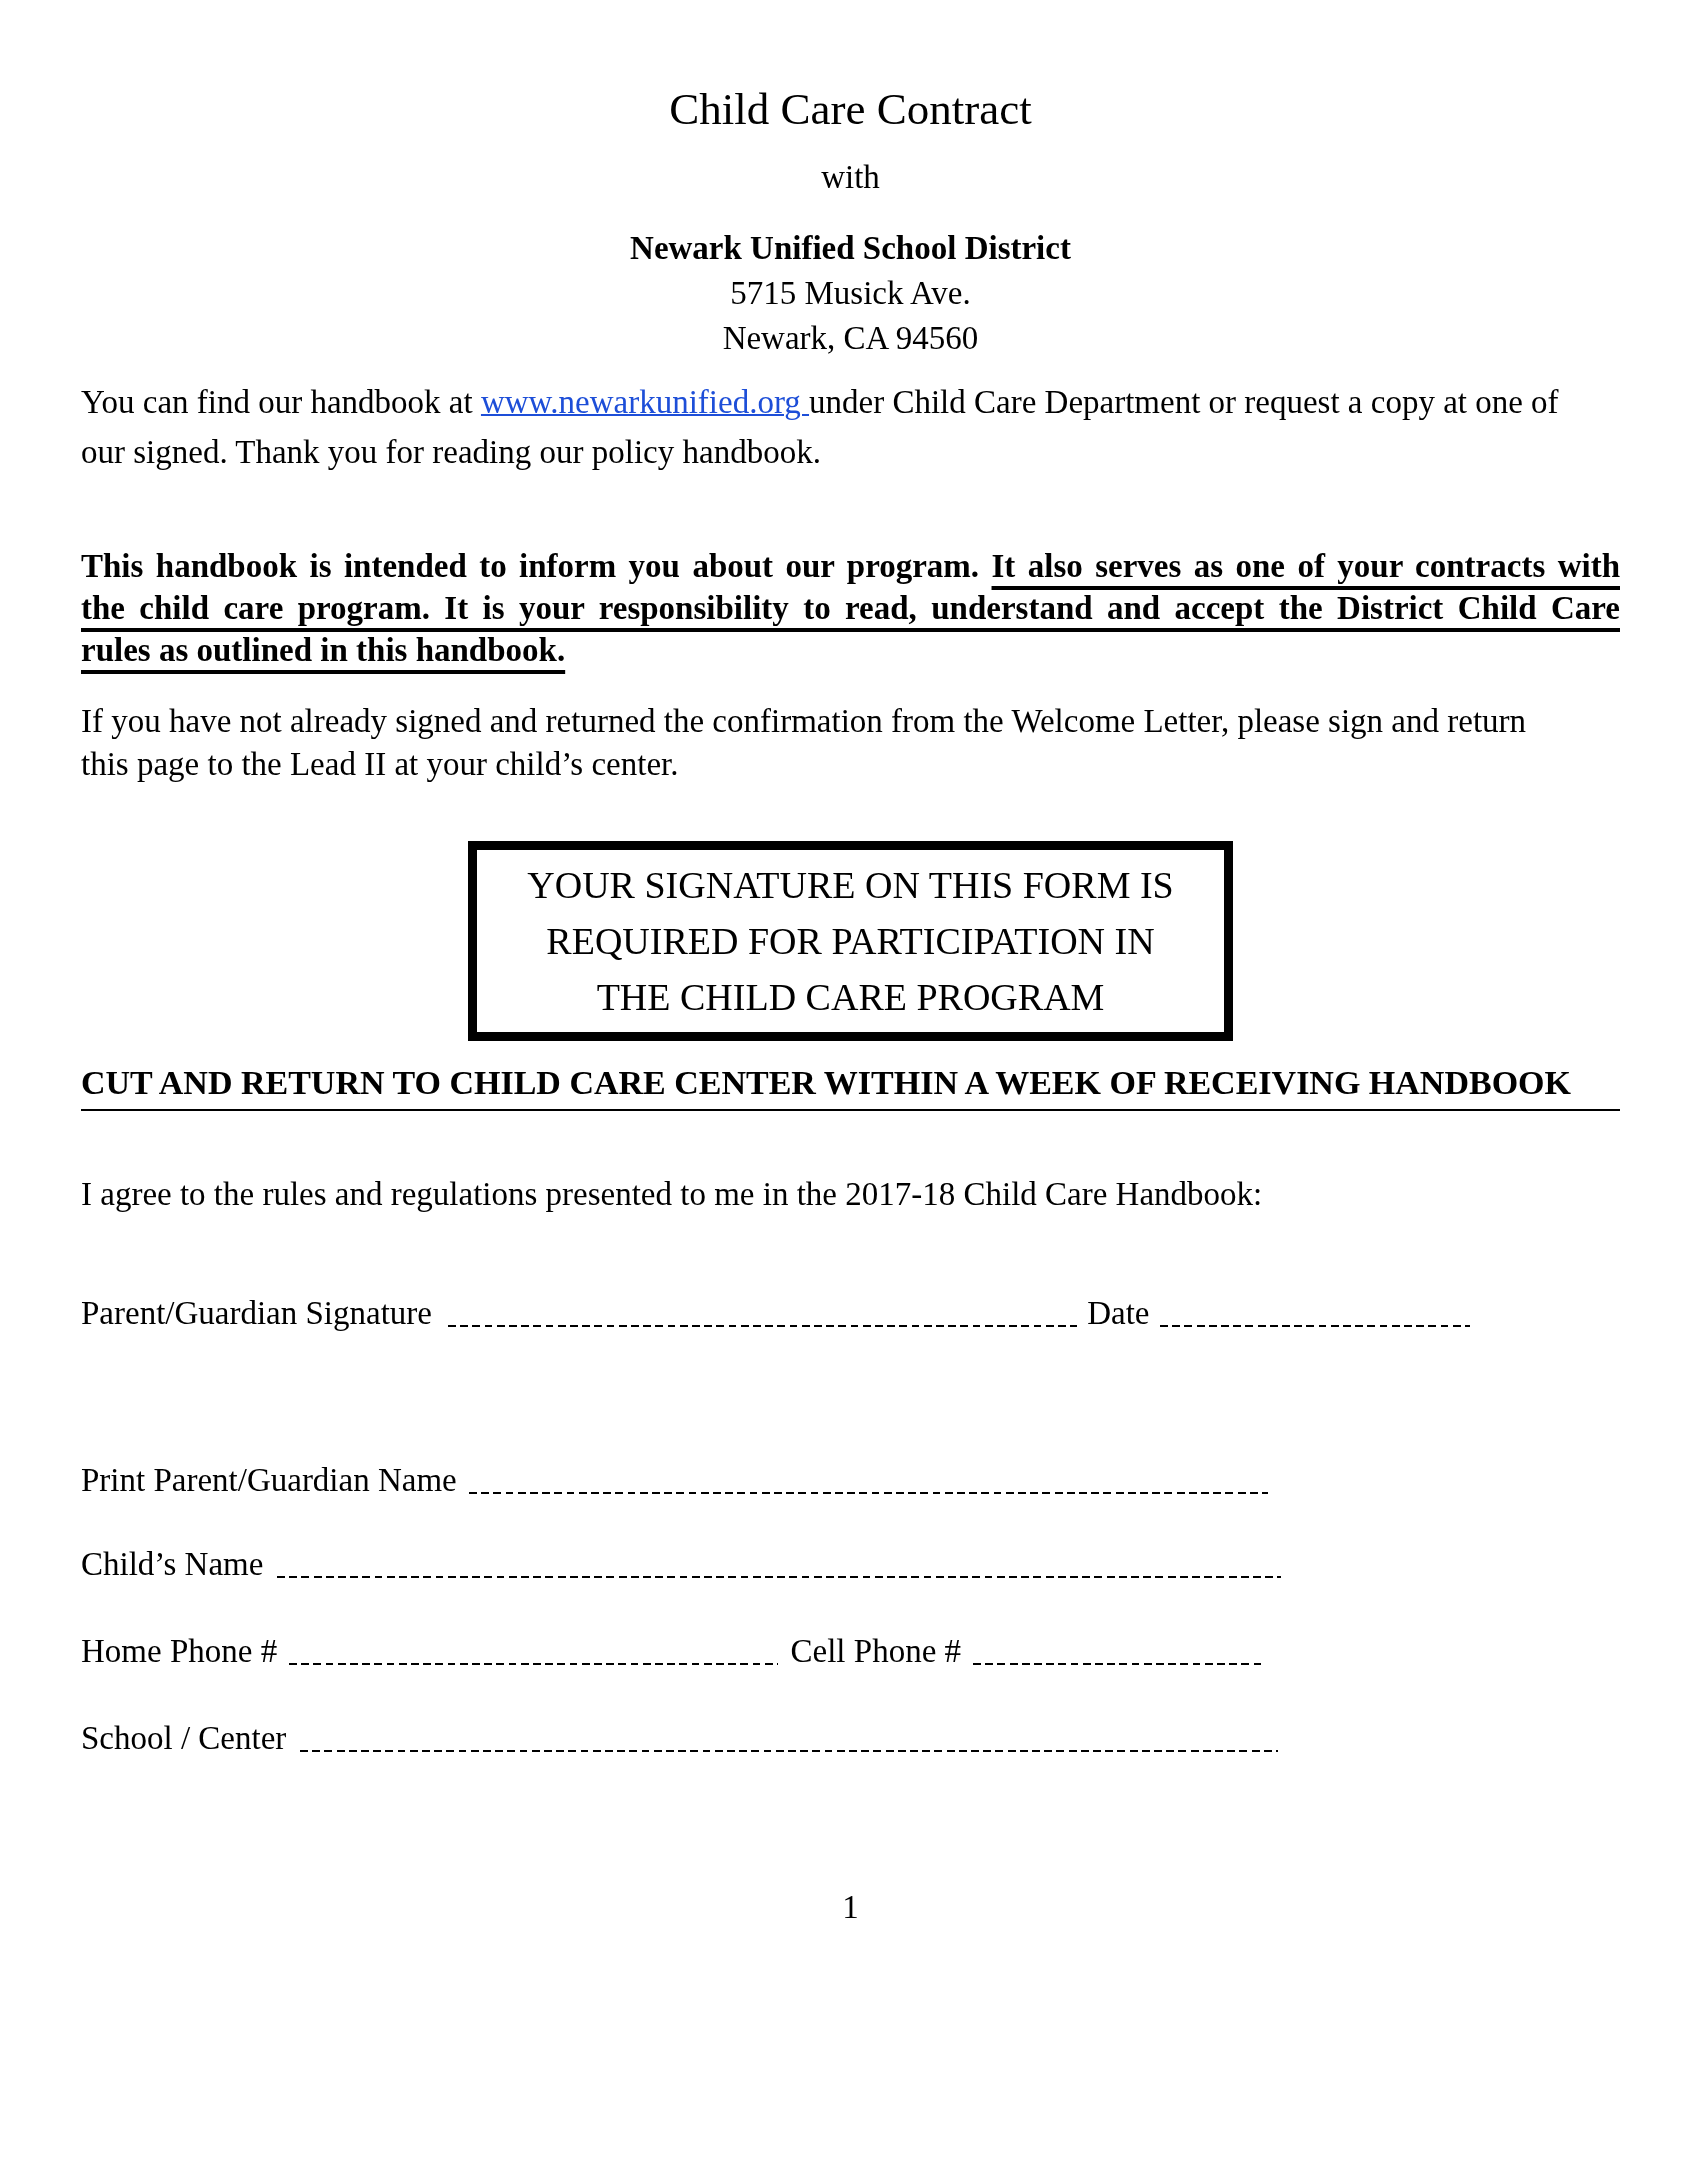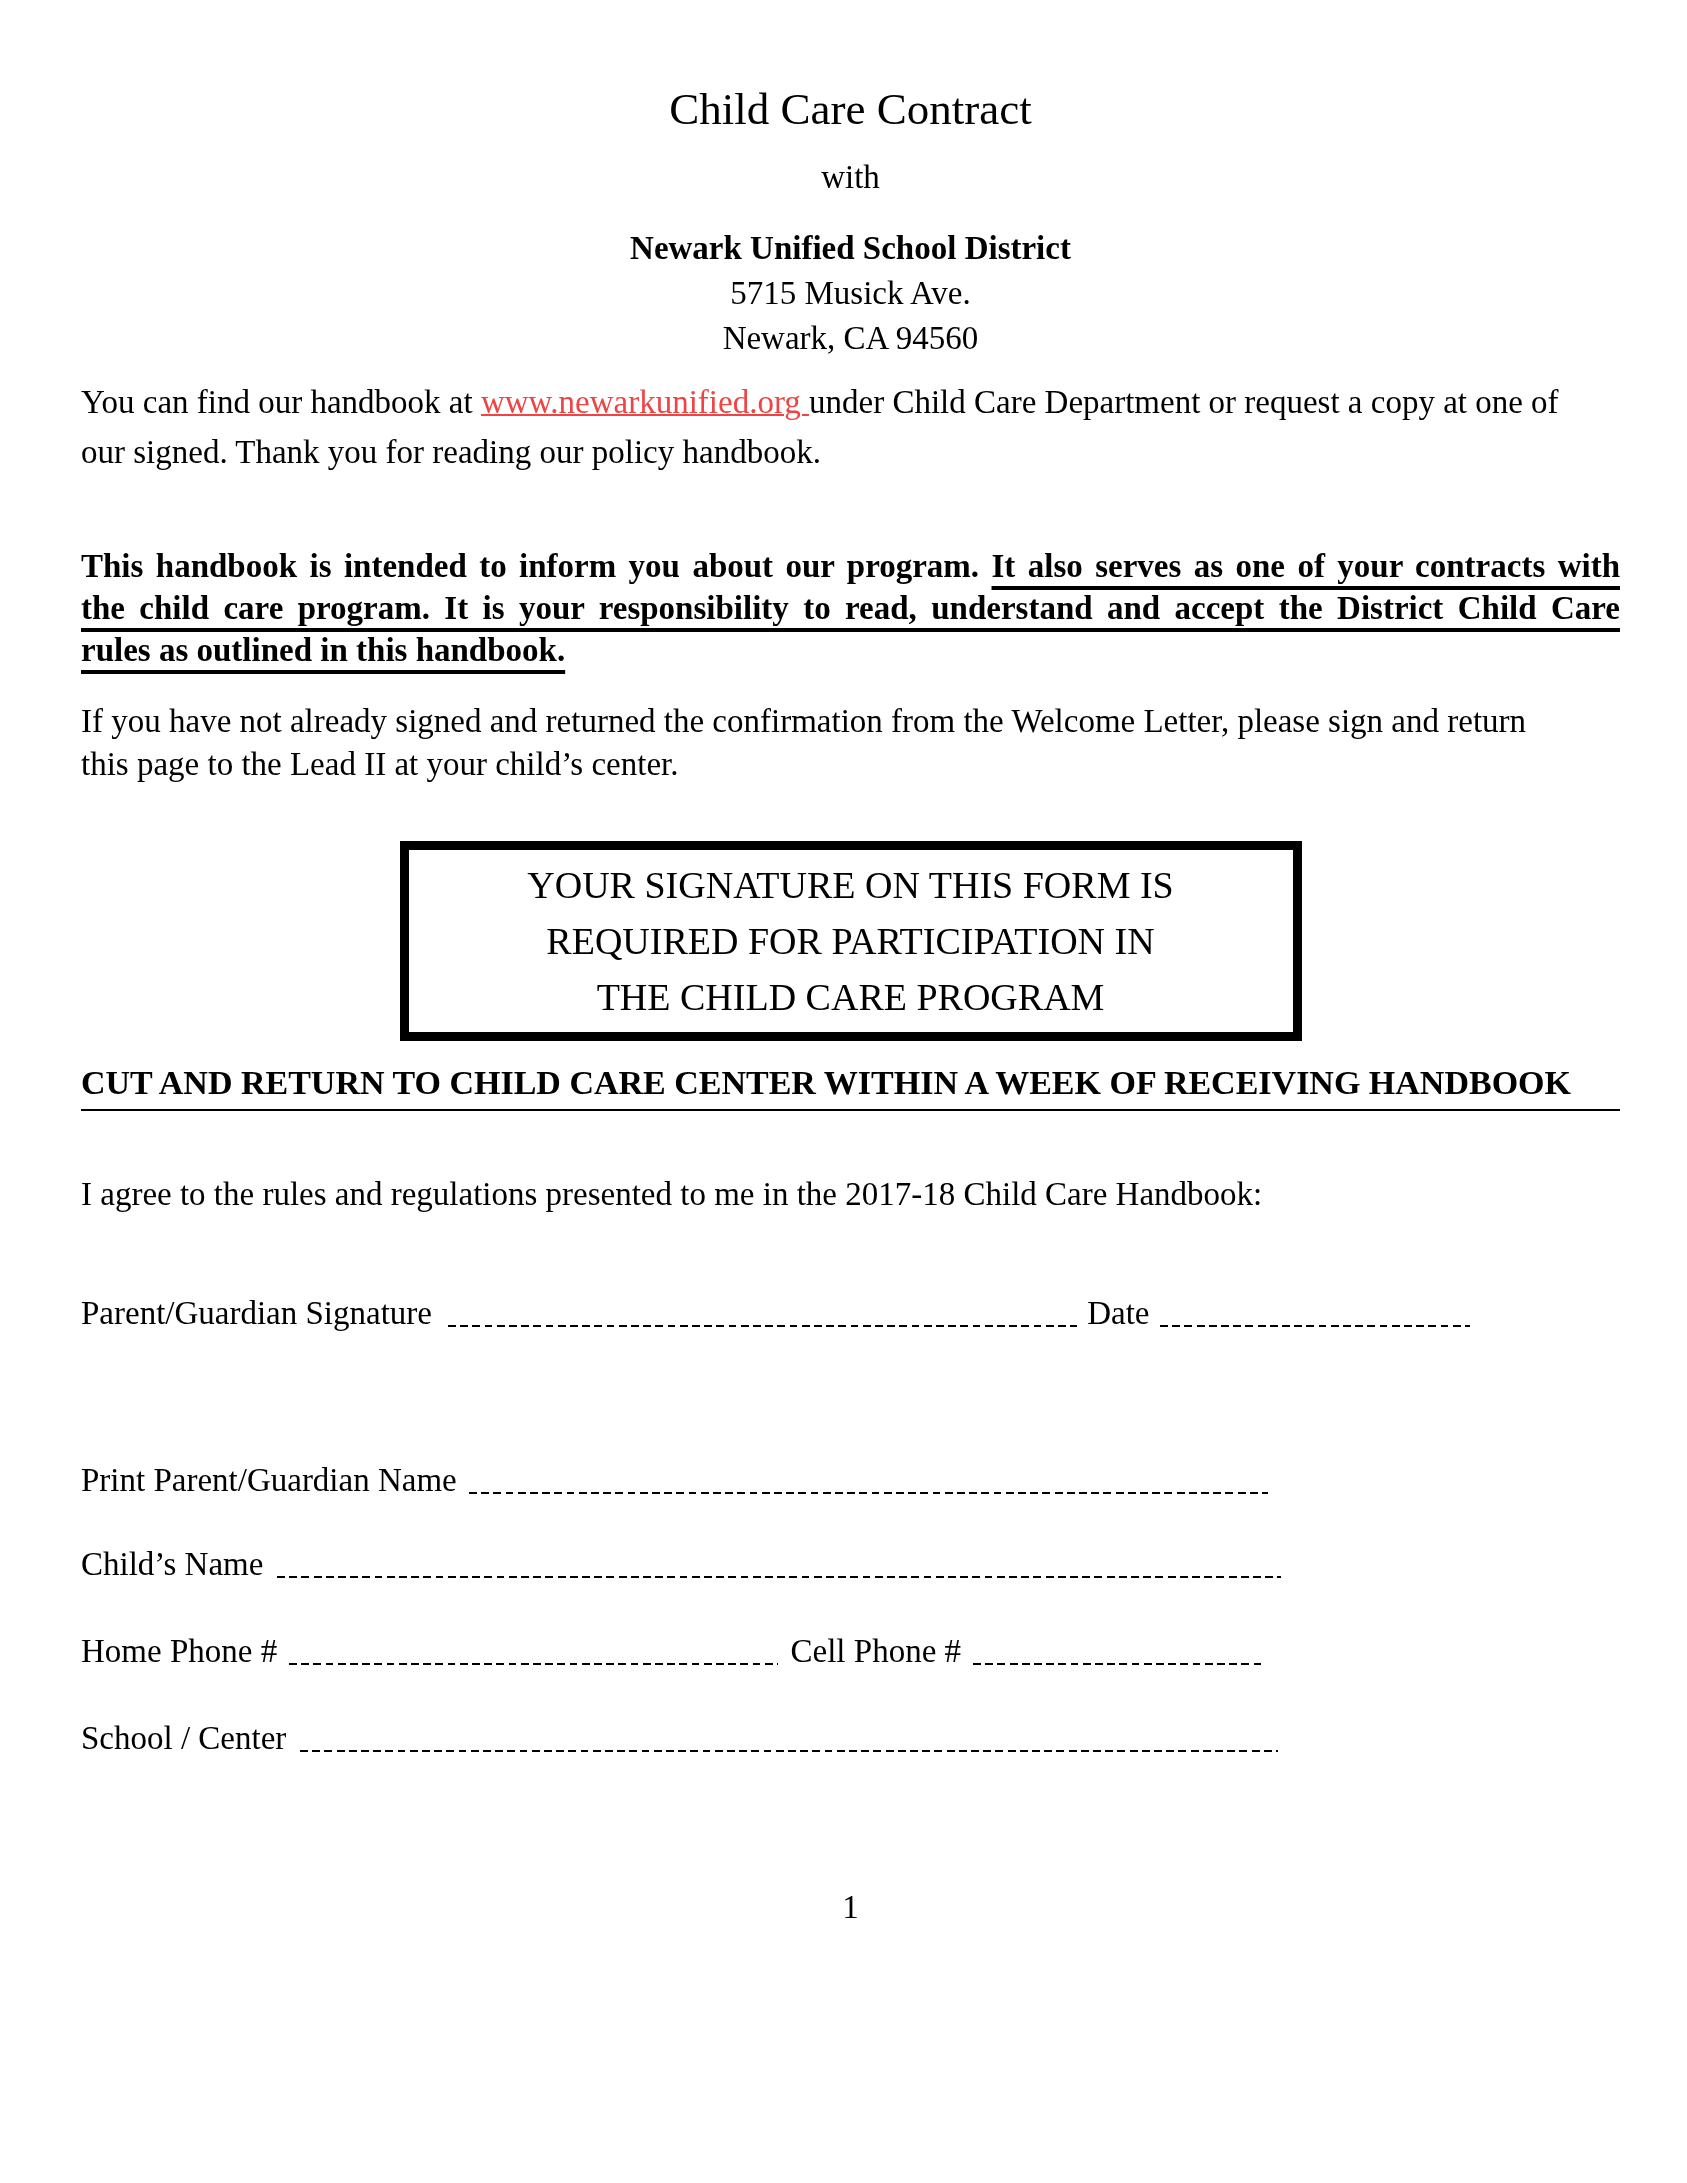--- a/index.html
+++ b/index.html
@@ -35,21 +35,21 @@
     margin-top: 28px;
     line-height: 45px;
   }
   .district .district-name { font-weight: bold; }
 
   .para { white-space: pre; }
   .welcome-para   { margin-top: 60px; line-height: 50px; }
   .handbook-para  { margin-top: 15.7px; line-height: 50px; }
   .handbook-line  { white-space: pre; }
   .link {
-    color: #ef4444;
+    color: #1d4ed8;
     text-decoration: underline;
     text-decoration-thickness: 1.7px;
     cursor: pointer;
   }
 
   .notice {
     margin-top: 68px;
     font-weight: bold;
     line-height: 42px;
   }
@@ -66,21 +66,21 @@
   .uline {
     text-decoration: underline;
     text-decoration-thickness: 3.5px;
     text-underline-offset: 8.7px;
   }
 
   .ifyou-para { margin-top: 29px; line-height: 43px; }
 
   .signature-box {
     margin: 55px auto 0 auto;
-    width: 902px;
+    width: 765px;
     box-sizing: border-box;
     border: 9.6px solid #000000;
     padding: 7px 3.5px;
     text-align: center;
     font-size: 38px;
     line-height: 56px;
     white-space: pre-line;
   }
 
   .cut-line {

